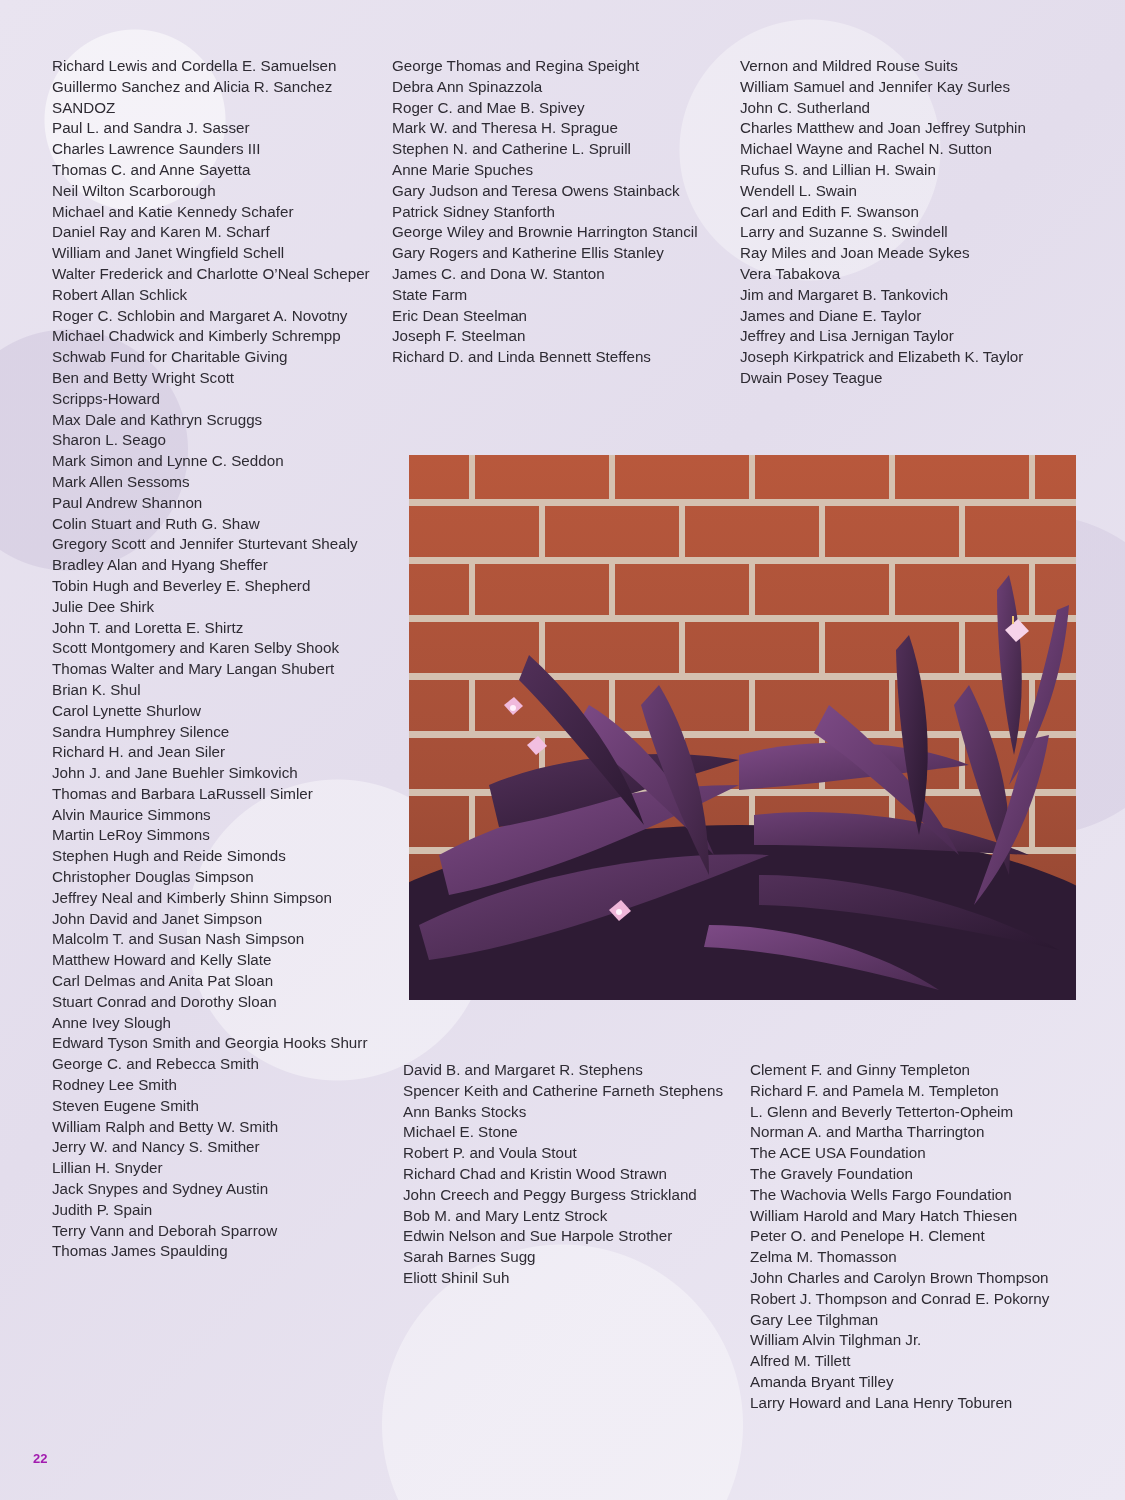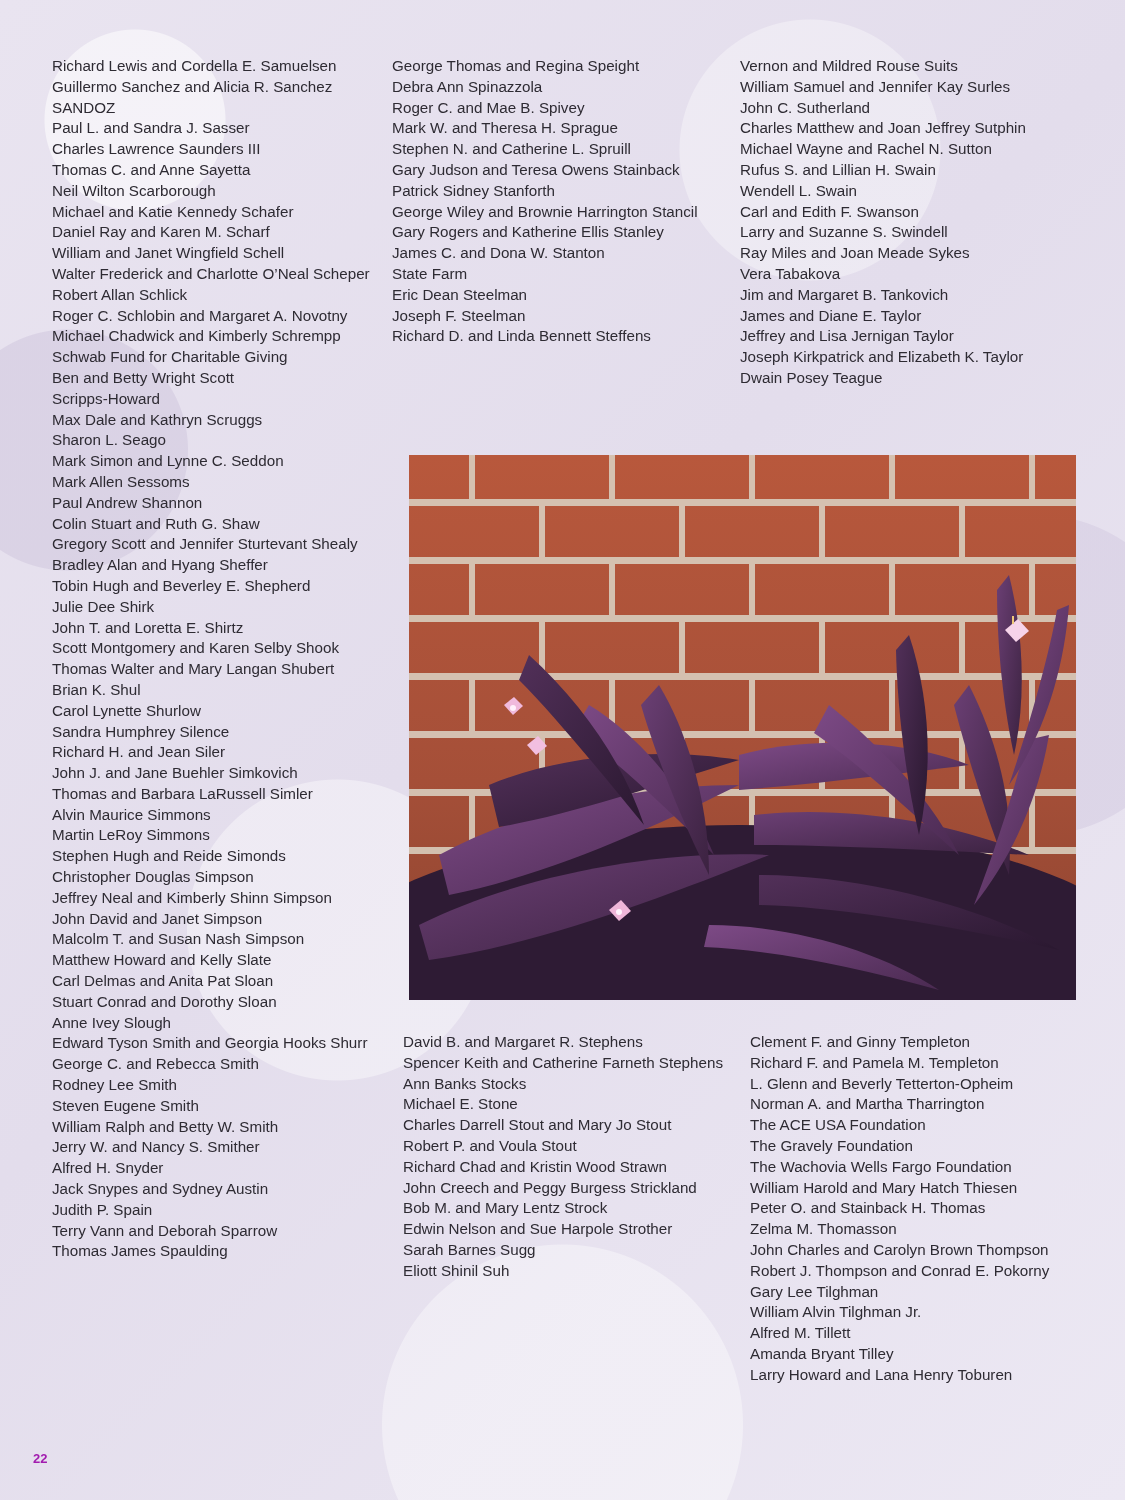--- a/index.html
+++ b/index.html
@@ -75,21 +75,21 @@
   }
   .photo svg { display: block; }
 
   .lower {
     position: absolute;
     left: 403px;
     top: 1032px;
     width: 673px;
     display: flex;
   }
-  .lower .col { width: 347px; }
+  .lower .col { width: 347px; margin-top: 28px; }
   .lower .col.c3 { width: 326px; }
 
   .page-number {
     position: absolute;
     left: 33px;
     bottom: 34px;
     font-size: 13px;
     font-weight: bold;
     color: #a21caf;
   }
@@ -150,34 +150,35 @@
           <li>Matthew Howard and Kelly Slate</li>
           <li>Carl Delmas and Anita Pat Sloan</li>
           <li>Stuart Conrad and Dorothy Sloan</li>
           <li>Anne Ivey Slough</li>
           <li>Edward Tyson Smith and Georgia Hooks Shurr</li>
           <li>George C. and Rebecca Smith</li>
           <li>Rodney Lee Smith</li>
           <li>Steven Eugene Smith</li>
           <li>William Ralph and Betty W. Smith</li>
           <li>Jerry W. and Nancy S. Smither</li>
-          <li>Alfred H. Snyder</li>
+          <li>Lillian H. Snyder</li>
           <li>Jack Snypes and Sydney Austin</li>
           <li>Judith P. Spain</li>
           <li>Terry Vann and Deborah Sparrow</li>
           <li>Thomas James Spaulding</li>
         </ul>
     </div>
     <div class="col c2">
       <ul class="names" id="list-col2top">
           <li>George Thomas and Regina Speight</li>
           <li>Debra Ann Spinazzola</li>
           <li>Roger C. and Mae B. Spivey</li>
           <li>Mark W. and Theresa H. Sprague</li>
           <li>Stephen N. and Catherine L. Spruill</li>
+          <li>Anne Marie Spuches</li>
           <li>Gary Judson and Teresa Owens Stainback</li>
           <li>Patrick Sidney Stanforth</li>
           <li>George Wiley and Brownie Harrington Stancil</li>
           <li>Gary Rogers and Katherine Ellis Stanley</li>
           <li>James C. and Dona W. Stanton</li>
           <li>State Farm</li>
           <li>Eric Dean Steelman</li>
           <li>Joseph F. Steelman</li>
           <li>Richard D. and Linda Bennett Steffens</li>
         </ul>
@@ -322,41 +323,40 @@
     </svg>
   </div>
 
   <div class="lower">
     <div class="col c2">
       <ul class="names" id="list-col2bot">
           <li>David B. and Margaret R. Stephens</li>
           <li>Spencer Keith and Catherine Farneth Stephens</li>
           <li>Ann Banks Stocks</li>
           <li>Michael E. Stone</li>
-          <li>Charles Darrell Stout and Mary Jo Stout</li>
           <li>Robert P. and Voula Stout</li>
           <li>Richard Chad and Kristin Wood Strawn</li>
           <li>John Creech and Peggy Burgess Strickland</li>
           <li>Bob M. and Mary Lentz Strock</li>
           <li>Edwin Nelson and Sue Harpole Strother</li>
           <li>Sarah Barnes Sugg</li>
           <li>Eliott Shinil Suh</li>
         </ul>
     </div>
     <div class="col c3">
       <ul class="names" id="list-col3bot">
           <li>Clement F. and Ginny Templeton</li>
           <li>Richard F. and Pamela M. Templeton</li>
           <li>L. Glenn and Beverly Tetterton-Opheim</li>
           <li>Norman A. and Martha Tharrington</li>
           <li>The ACE USA Foundation</li>
           <li>The Gravely Foundation</li>
           <li>The Wachovia Wells Fargo Foundation</li>
           <li>William Harold and Mary Hatch Thiesen</li>
-          <li>Peter O. and Stainback H. Thomas</li>
+          <li>Peter O. and Penelope H. Clement</li>
           <li>Zelma M. Thomasson</li>
           <li>John Charles and Carolyn Brown Thompson</li>
           <li>Robert J. Thompson and Conrad E. Pokorny</li>
           <li>Gary Lee Tilghman</li>
           <li>William Alvin Tilghman Jr.</li>
           <li>Alfred M. Tillett</li>
           <li>Amanda Bryant Tilley</li>
           <li>Larry Howard and Lana Henry Toburen</li>
         </ul>
     </div>

